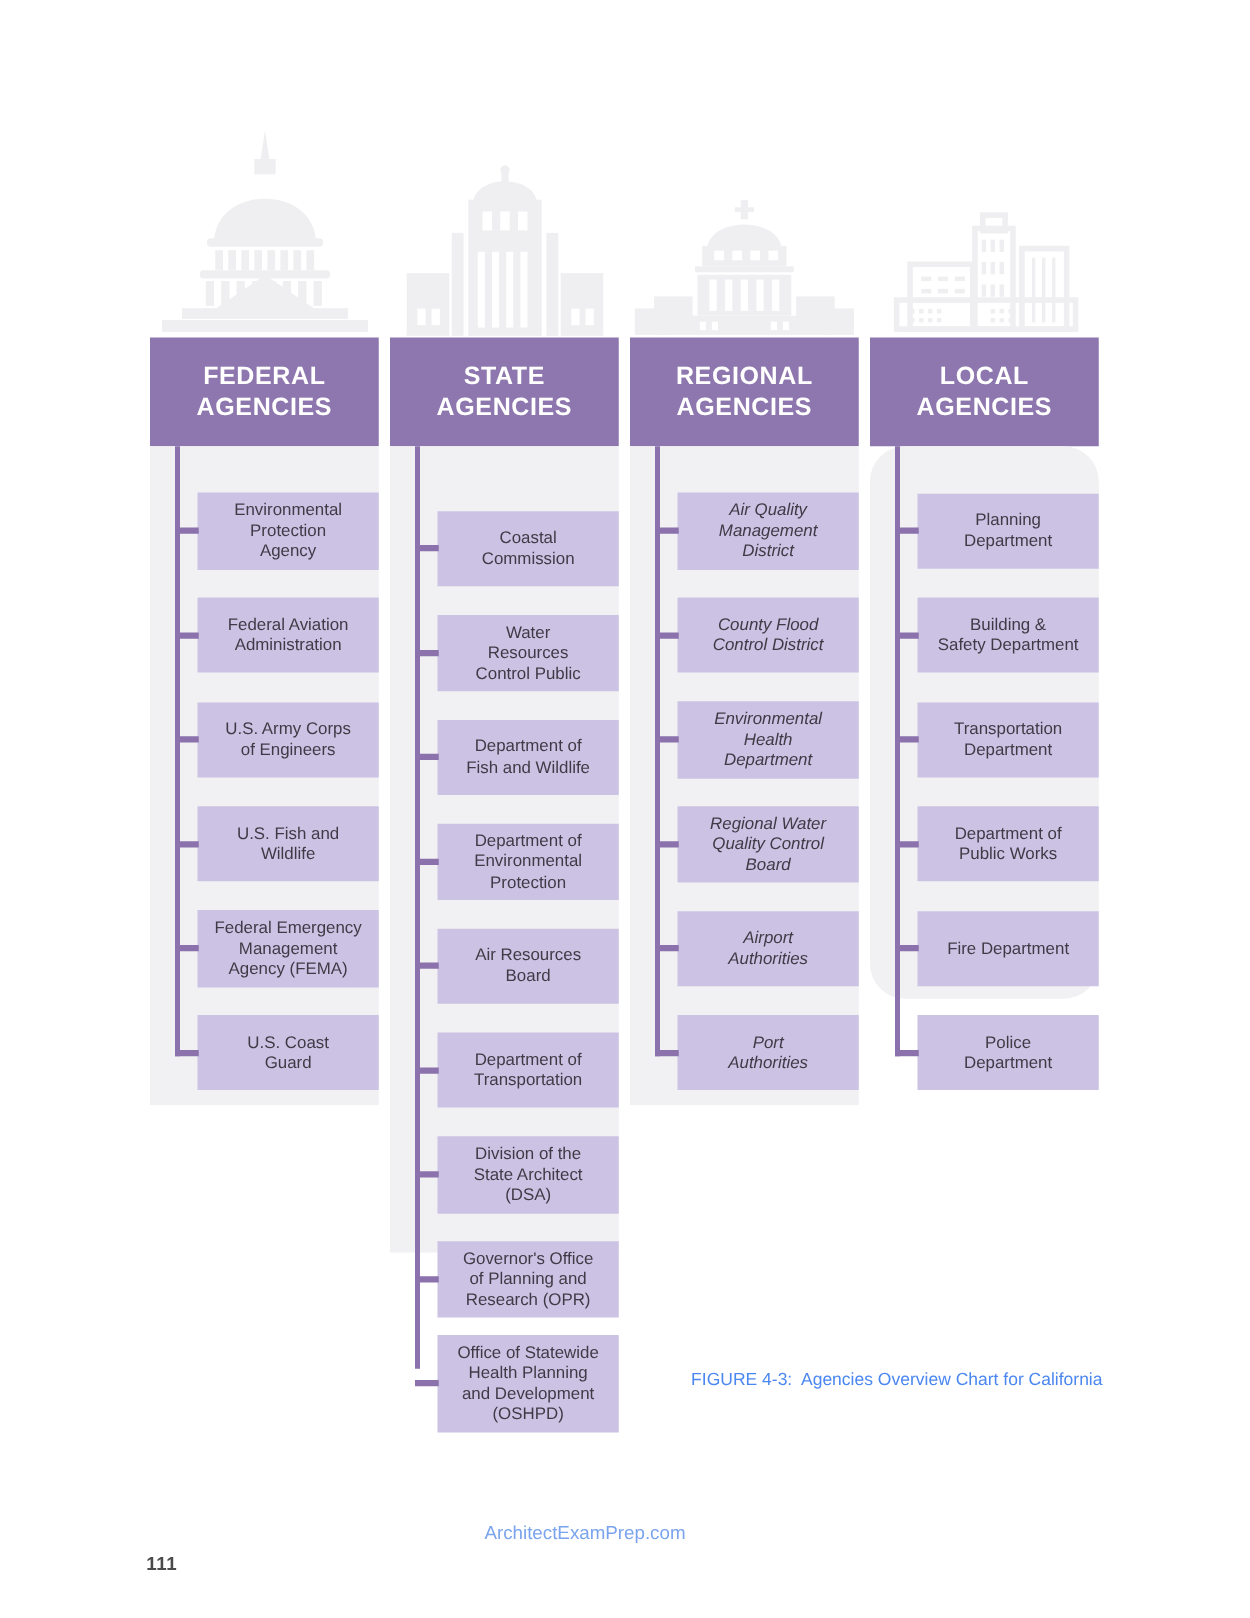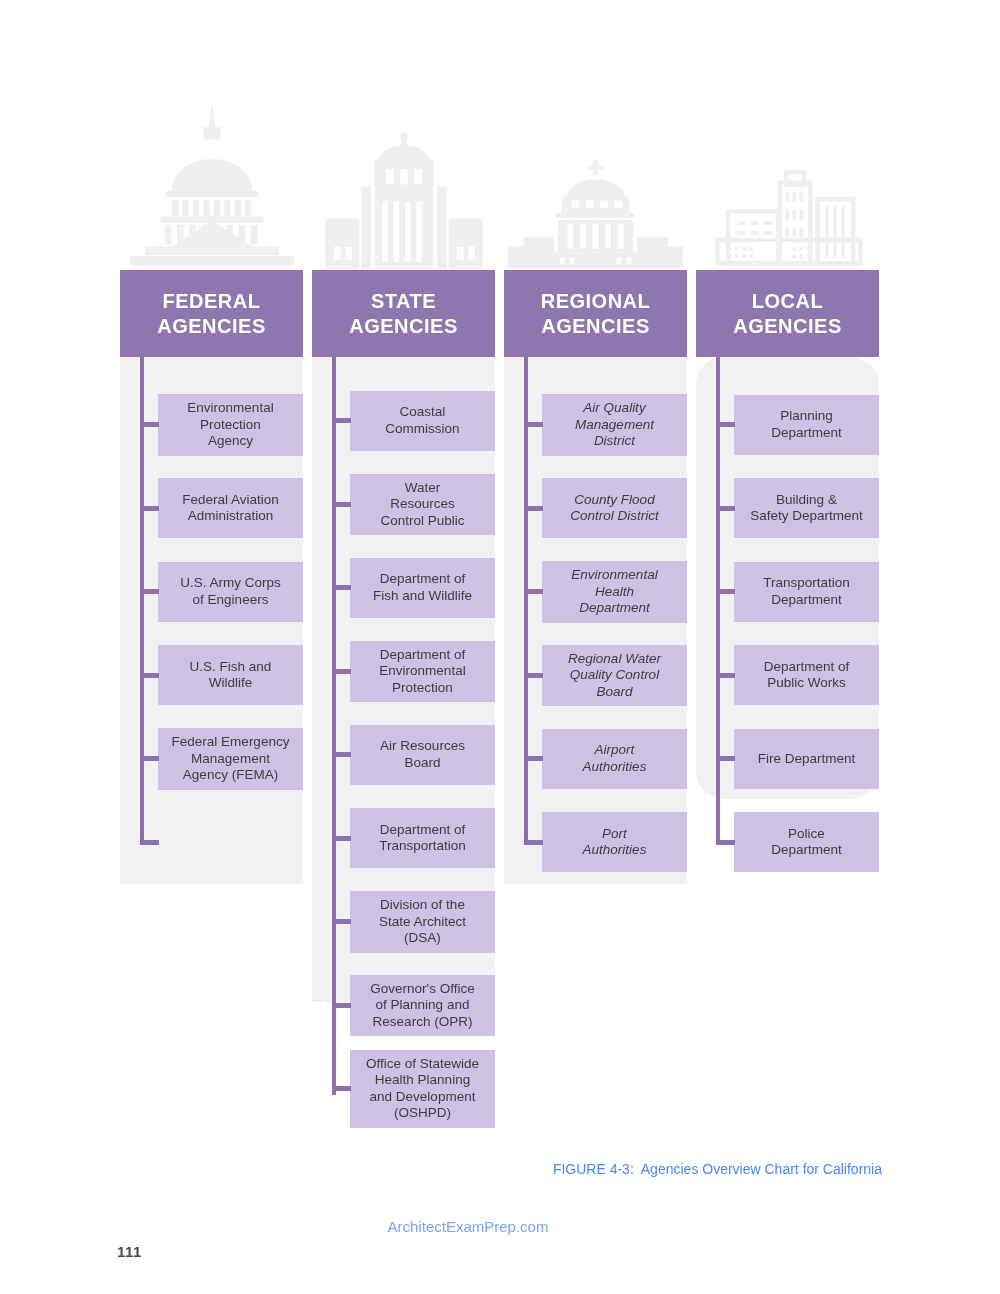--- a/index.html
+++ b/index.html
@@ -25,21 +25,21 @@
   .vline{position:absolute;left:20px;top:0;width:4px;background:var(--connector);}
   .slot{position:relative;height:83.5px;display:flex;align-items:center;}
   .stub{position:absolute;left:20px;top:50%;margin-top:-2.5px;width:19px;height:5px;background:var(--connector);}
   .agency-box{
     margin-left:38px;width:135px;min-height:48px;
     background:var(--box-bg);color:var(--box-text);
     display:flex;align-items:center;justify-content:center;text-align:center;
     font-size:13.5px;line-height:16.5px;white-space:pre-line;padding:6px 5px;
   }
   .figure-caption{
-    position:absolute;top:1161px;left:120px;width:762px;
+    position:absolute;top:1095px;left:120px;width:762px;
     text-align:right;color:var(--caption-text);font-size:14px;white-space:pre;
   }
   .page-number{
     position:absolute;top:1243px;left:117px;
     color:var(--page-number-text);font-size:15px;font-weight:bold;letter-spacing:0.5px;
   }
   .footer-link{
     position:absolute;top:1218px;left:0;width:936px;text-align:center;
     color:var(--footer-link-text);font-size:15px;text-decoration:none;cursor:pointer;
   }
@@ -211,27 +211,29 @@
 Wildlife</div>
             </div>
             <div class="slot">
               <div class="stub"></div>
               <div class="agency-box">Federal Emergency
 Management
 Agency (FEMA)</div>
             </div>
             <div class="slot">
               <div class="stub"></div>
+              <div class="agency-box">U.S. Coast
+Guard</div>
             </div>
           </div>
         </div>
         <div class="column">
           <div class="col-header">STATE
 AGENCIES</div>
-          <div class="col-items" style="height: 645px; padding-top: 22px; box-sizing: border-box;">
+          <div class="col-items" style="height: 645px; padding-top: 40px; box-sizing: border-box;">
             <div class="vline" style="height: 738.25px;"></div>
             <div class="slot">
               <div class="stub"></div>
               <div class="agency-box">Coastal
 Commission</div>
             </div>
             <div class="slot">
               <div class="stub"></div>
               <div class="agency-box">Water
 Resources

